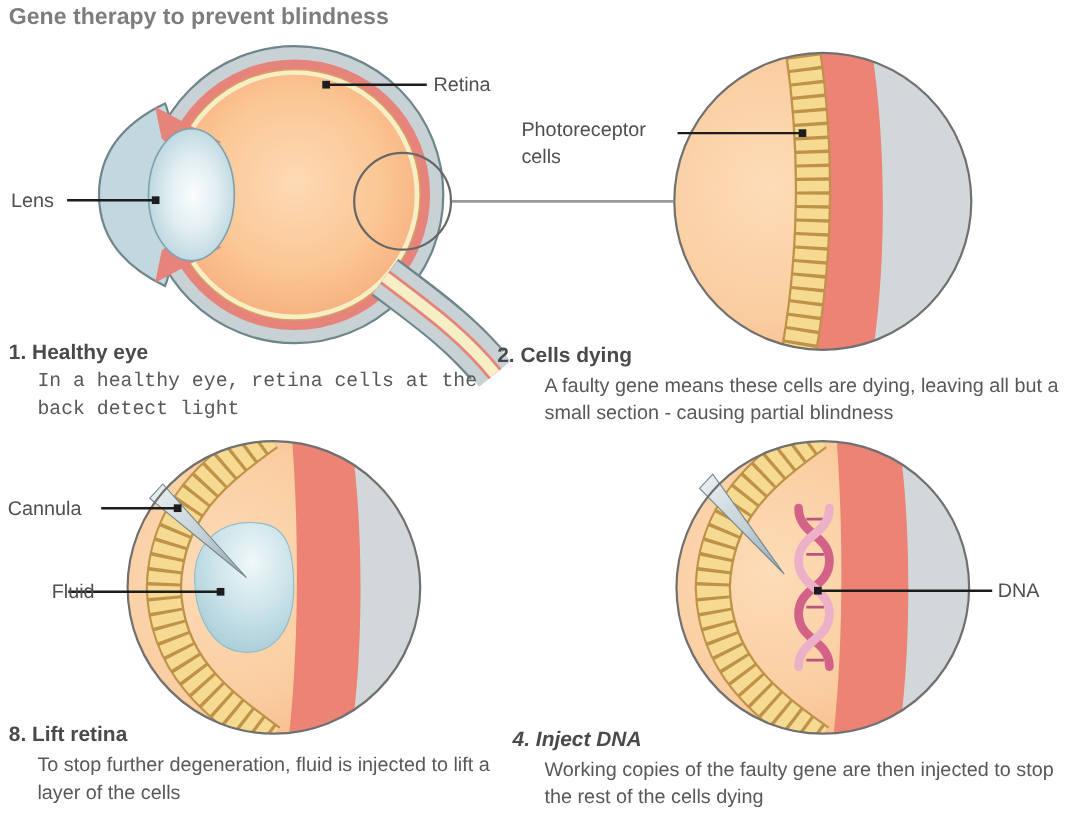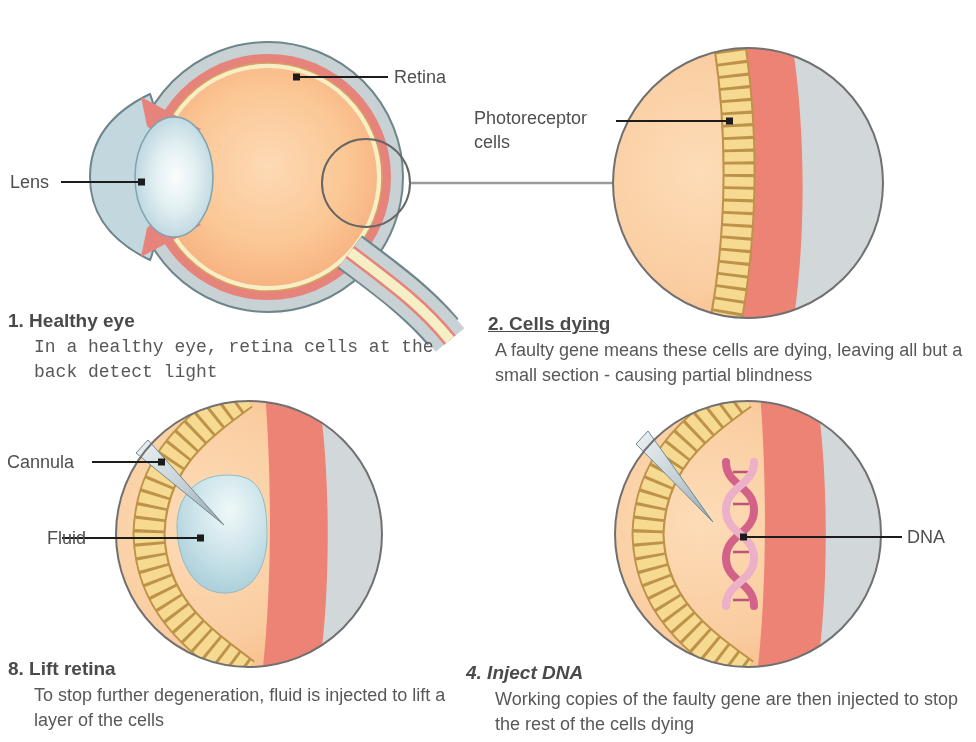--- a/index.html
+++ b/index.html
@@ -137,32 +137,33 @@
       <rect x="293" y="73.5" width="7" height="7"></rect>
       <rect x="138" y="178.5" width="7" height="7"></rect>
       <rect x="726" y="117.5" width="7" height="7"></rect>
       <rect x="158" y="458.5" width="7" height="7"></rect>
       <rect x="197" y="534.5" width="7" height="7"></rect>
       <rect x="740" y="533.5" width="7" height="7"></rect>
     </g>
   </g>
 </svg>
 
+<div class="txt title" style="left:8px;top:4px;">Gene therapy to prevent blindness</div>
 
 <div class="txt lbl" style="left:10px;top:170px;">Lens</div>
 <div class="txt lbl" style="left:394px;top:65px;">Retina</div>
 <div class="txt lbl" style="left:474px;top:106px;width:132px;">Photoreceptor cells</div>
 <div class="txt lbl" style="left:7px;top:450px;">Cannula</div>
 <div class="txt lbl" style="left:7px;top:526px;margin-left:40px;">Fluid</div>
 <div class="txt lbl" style="left:907px;top:525px;">DNA</div>
 
 <div class="txt step-h" style="left:8px;top:310px;">1. Healthy eye</div>
 <div class="txt step-b" style="left:34px;top:335px;width:400px;font-family:Liberation Mono, monospace;">In a healthy eye, retina cells at the back detect light</div>
 
-<div class="txt step-h" style="left:488px;top:313px;text-decoration:underline;">2. Cells dying</div>
+<div class="txt step-h" style="left:452px;top:313px;">2. Cells dying</div>
 <div class="txt step-b" style="left:495px;top:338px;width:472px;">A faulty gene means these cells are dying, leaving all but a small section - causing partial blindness</div>
 
 <div class="txt step-h" style="left:8px;top:658px;">8. Lift retina</div>
 <div class="txt step-b" style="left:34px;top:683px;width:430px;">To stop further degeneration, fluid is injected to lift a layer of the cells</div>
 
 <div class="txt step-h" style="left:466px;top:662px;font-style:italic;">4. Inject DNA</div>
 <div class="txt step-b" style="left:495px;top:687px;width:472px;">Working copies of the faulty gene are then injected to stop the rest of the cells dying</div>
 
 </div>
 

